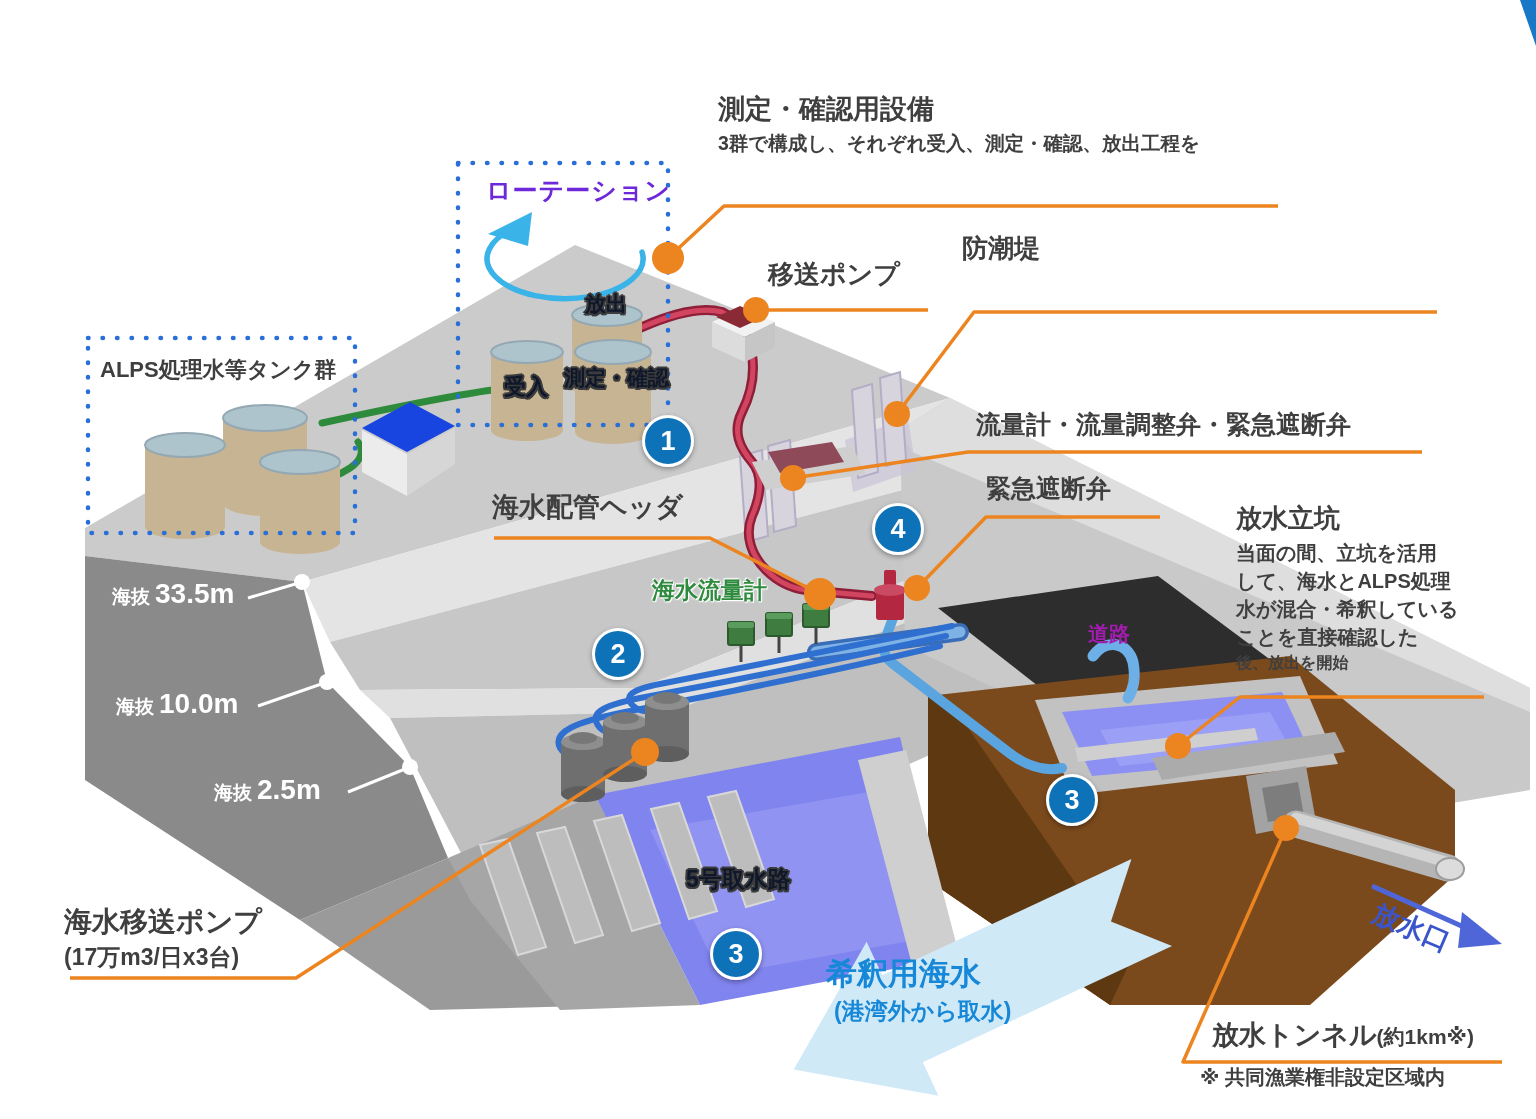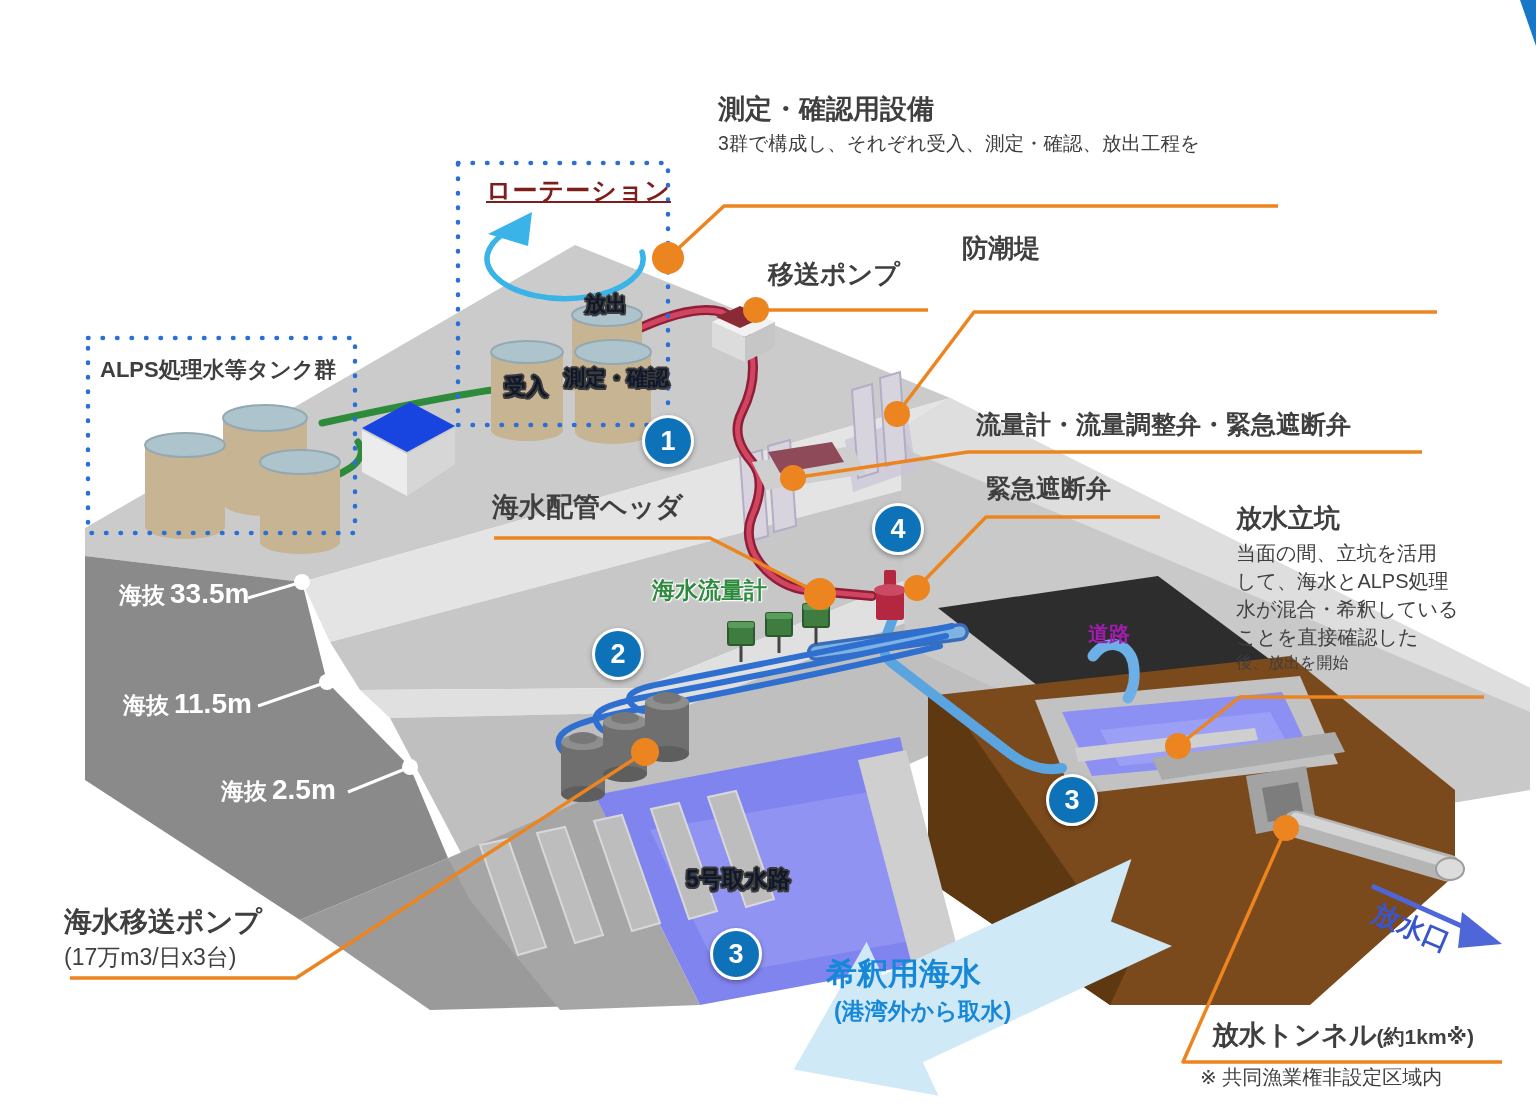--- a/index.html
+++ b/index.html
@@ -2,40 +2,40 @@
 <html><head>
 <meta charset="utf-8">
 <style>
   html,body{margin:0;padding:0;background:#ffffff;}
   .canvas{
     position:relative;width:1536px;height:1119px;background:#ffffff;overflow:hidden;
     font-family:"Liberation Sans","DejaVu Sans",sans-serif;
   }
   .canvas svg{position:absolute;left:0;top:0;}
   .lbl{position:absolute;white-space:nowrap;color:#3f3f3f;font-weight:700;line-height:1.15;}
-  .desc{font-weight:400;text-align:right;}
+  .desc{font-weight:700;text-align:right;}
   .outline-white{
     color:#0f172a;
     text-shadow:2px 0 0 #3c3c3c,-2px 0 0 #3c3c3c,0 2px 0 #3c3c3c,0 -2px 0 #3c3c3c,
       1.5px 1.5px 0 #3c3c3c,-1.5px -1.5px 0 #3c3c3c,1.5px -1.5px 0 #3c3c3c,-1.5px 1.5px 0 #3c3c3c;
   }
   .white{color:#a21caf;}
-  .blue{color:#7f1d1d;text-decoration:underline;}
+  .blue{color:#6d28d9;}
   .green{color:#2e8b3e;text-shadow:0 0 3px #fff,0 0 3px #fff,1px 1px 0 #fff,-1px -1px 0 #fff;}
   .dilution{color:#1788d8;font-weight:800;}
   .outlet{color:#3a55cc;font-weight:800;transform:rotate(23deg);transform-origin:left top;}
   .marker{
     position:absolute;width:52px;height:52px;border-radius:50%;
     background:#0d72b8;border:3px solid #ffffff;box-sizing:border-box;
     box-shadow:0 2px 5px rgba(0,0,0,.35);
     color:#fff;font-size:27px;font-weight:700;
     display:flex;align-items:center;justify-content:center;
   }
   .ele{display:flex;align-items:baseline;gap:5px;color:#fff;font-weight:700;}
-  .ele .p{font-size:23px;margin-left:7px;}
+  .ele .p{font-size:19px;}
   .ele .v{font-size:28px;}
 </style>
 </head>
 <body>
 
 <div class="canvas">
 
 <svg width="1536" height="1119" viewBox="0 0 1536 1119">
 
   <g>
@@ -291,21 +291,21 @@
 <div class="lbl desc" style="left:1236px;top:598px;font-size:20px;">水が混合・希釈している</div>
 <div class="lbl desc" style="left:1236px;top:626px;font-size:20px;">ことを直接確認した</div>
 <div class="lbl desc" style="left:1236px;top:654px;font-size:16px;">後、放出を開始</div>
 
 <div class="lbl ele" style="left:112px;top:578px;">
   <span class="p">海抜</span>
   <span class="v">33.5m</span>
 </div>
 <div class="lbl ele" style="left:116px;top:688px;">
   <span class="p">海抜</span>
-  <span class="v">11.5m</span>
+  <span class="v">10.0m</span>
 </div>
 <div class="lbl ele" style="left:214px;top:774px;">
   <span class="p">海抜</span>
   <span class="v">2.5m</span>
 </div>
 
 <div class="lbl" style="left:492px;top:492px;font-size:27px;">海水配管ヘッダ</div>
 
 <div class="lbl green" style="left:652px;top:577px;font-size:23px;">海水流量計</div>
 

